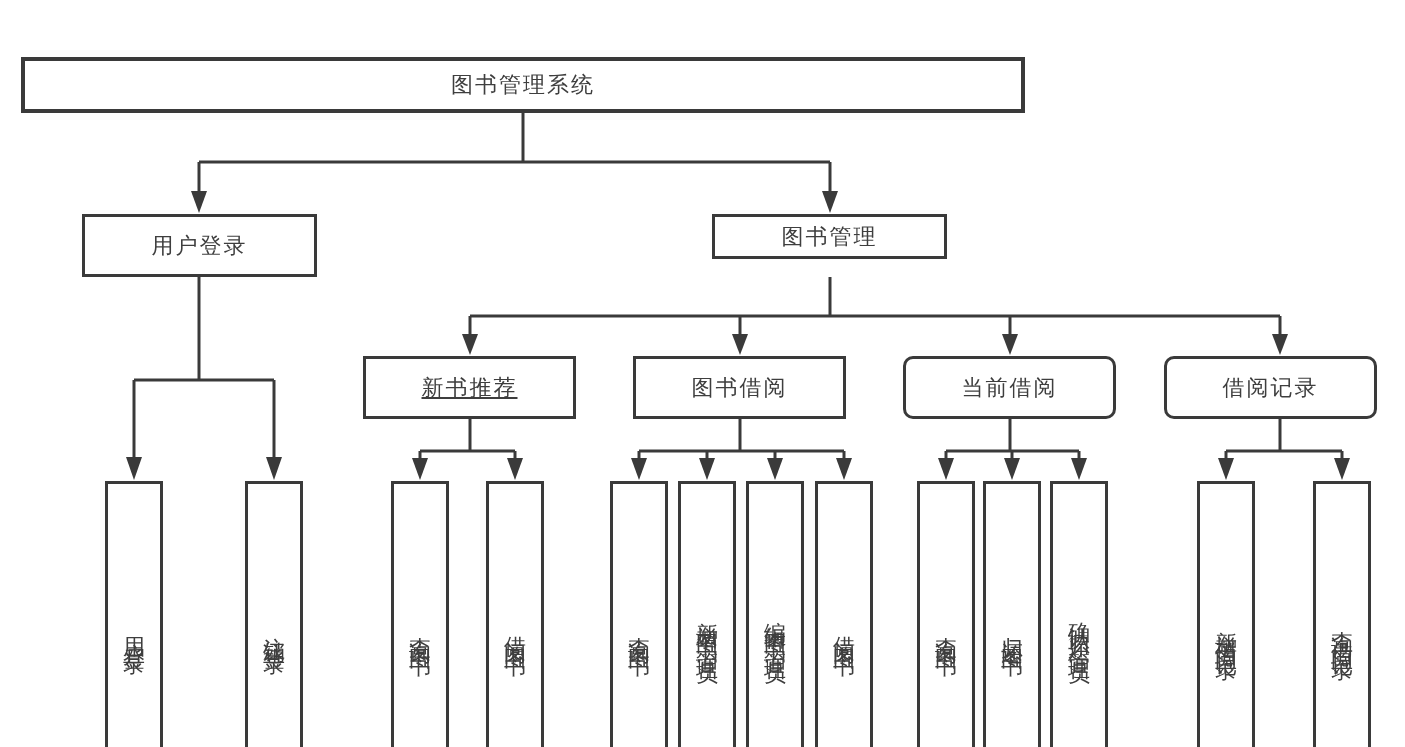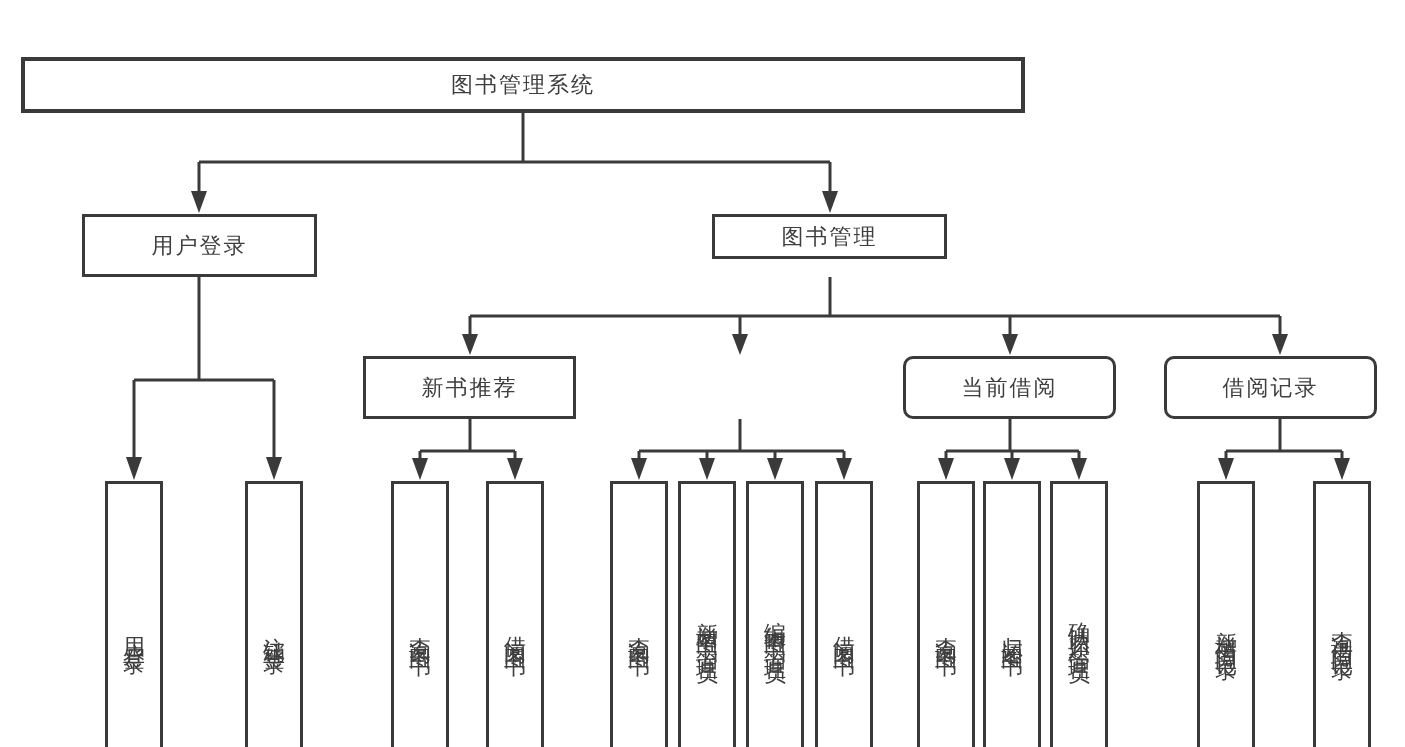--- a/index.html
+++ b/index.html
@@ -134,22 +134,25 @@
     <span>图书管理系统</span>
   </div>
 
   <div class="node h" style="left:82px; top:170px; width:235px; height:63px;">
     <span>用户登录</span>
   </div>
   <div class="node h" style="left:712px; top:170px; width:235px; height:45px;">
     <span>图书管理</span>
   </div>
 
-  <div class="node h" style="left:363px; top:312px; width:213px; height:63px;">
+  <div class="node h" style="left:363px; top:312px; width:213px; height:63px;text-decoration:underline;">
     <span>新书推荐</span>
+  </div>
+  <div class="node h" style="left:633px; top:312px; width:213px; height:63px;">
+    <span>图书借阅</span>
   </div>
   <div class="node h" style="left:903px; top:312px; width:213px; height:63px;border-radius:10px;">
     <span>当前借阅</span>
   </div>
   <div class="node h" style="left:1164px; top:312px; width:213px; height:63px;border-radius:10px;">
     <span>借阅记录</span>
   </div>
 
   <div class="node v" style="left:105px; top:437px; width:58px; height:299px;">
     <span>用户登录</span>

